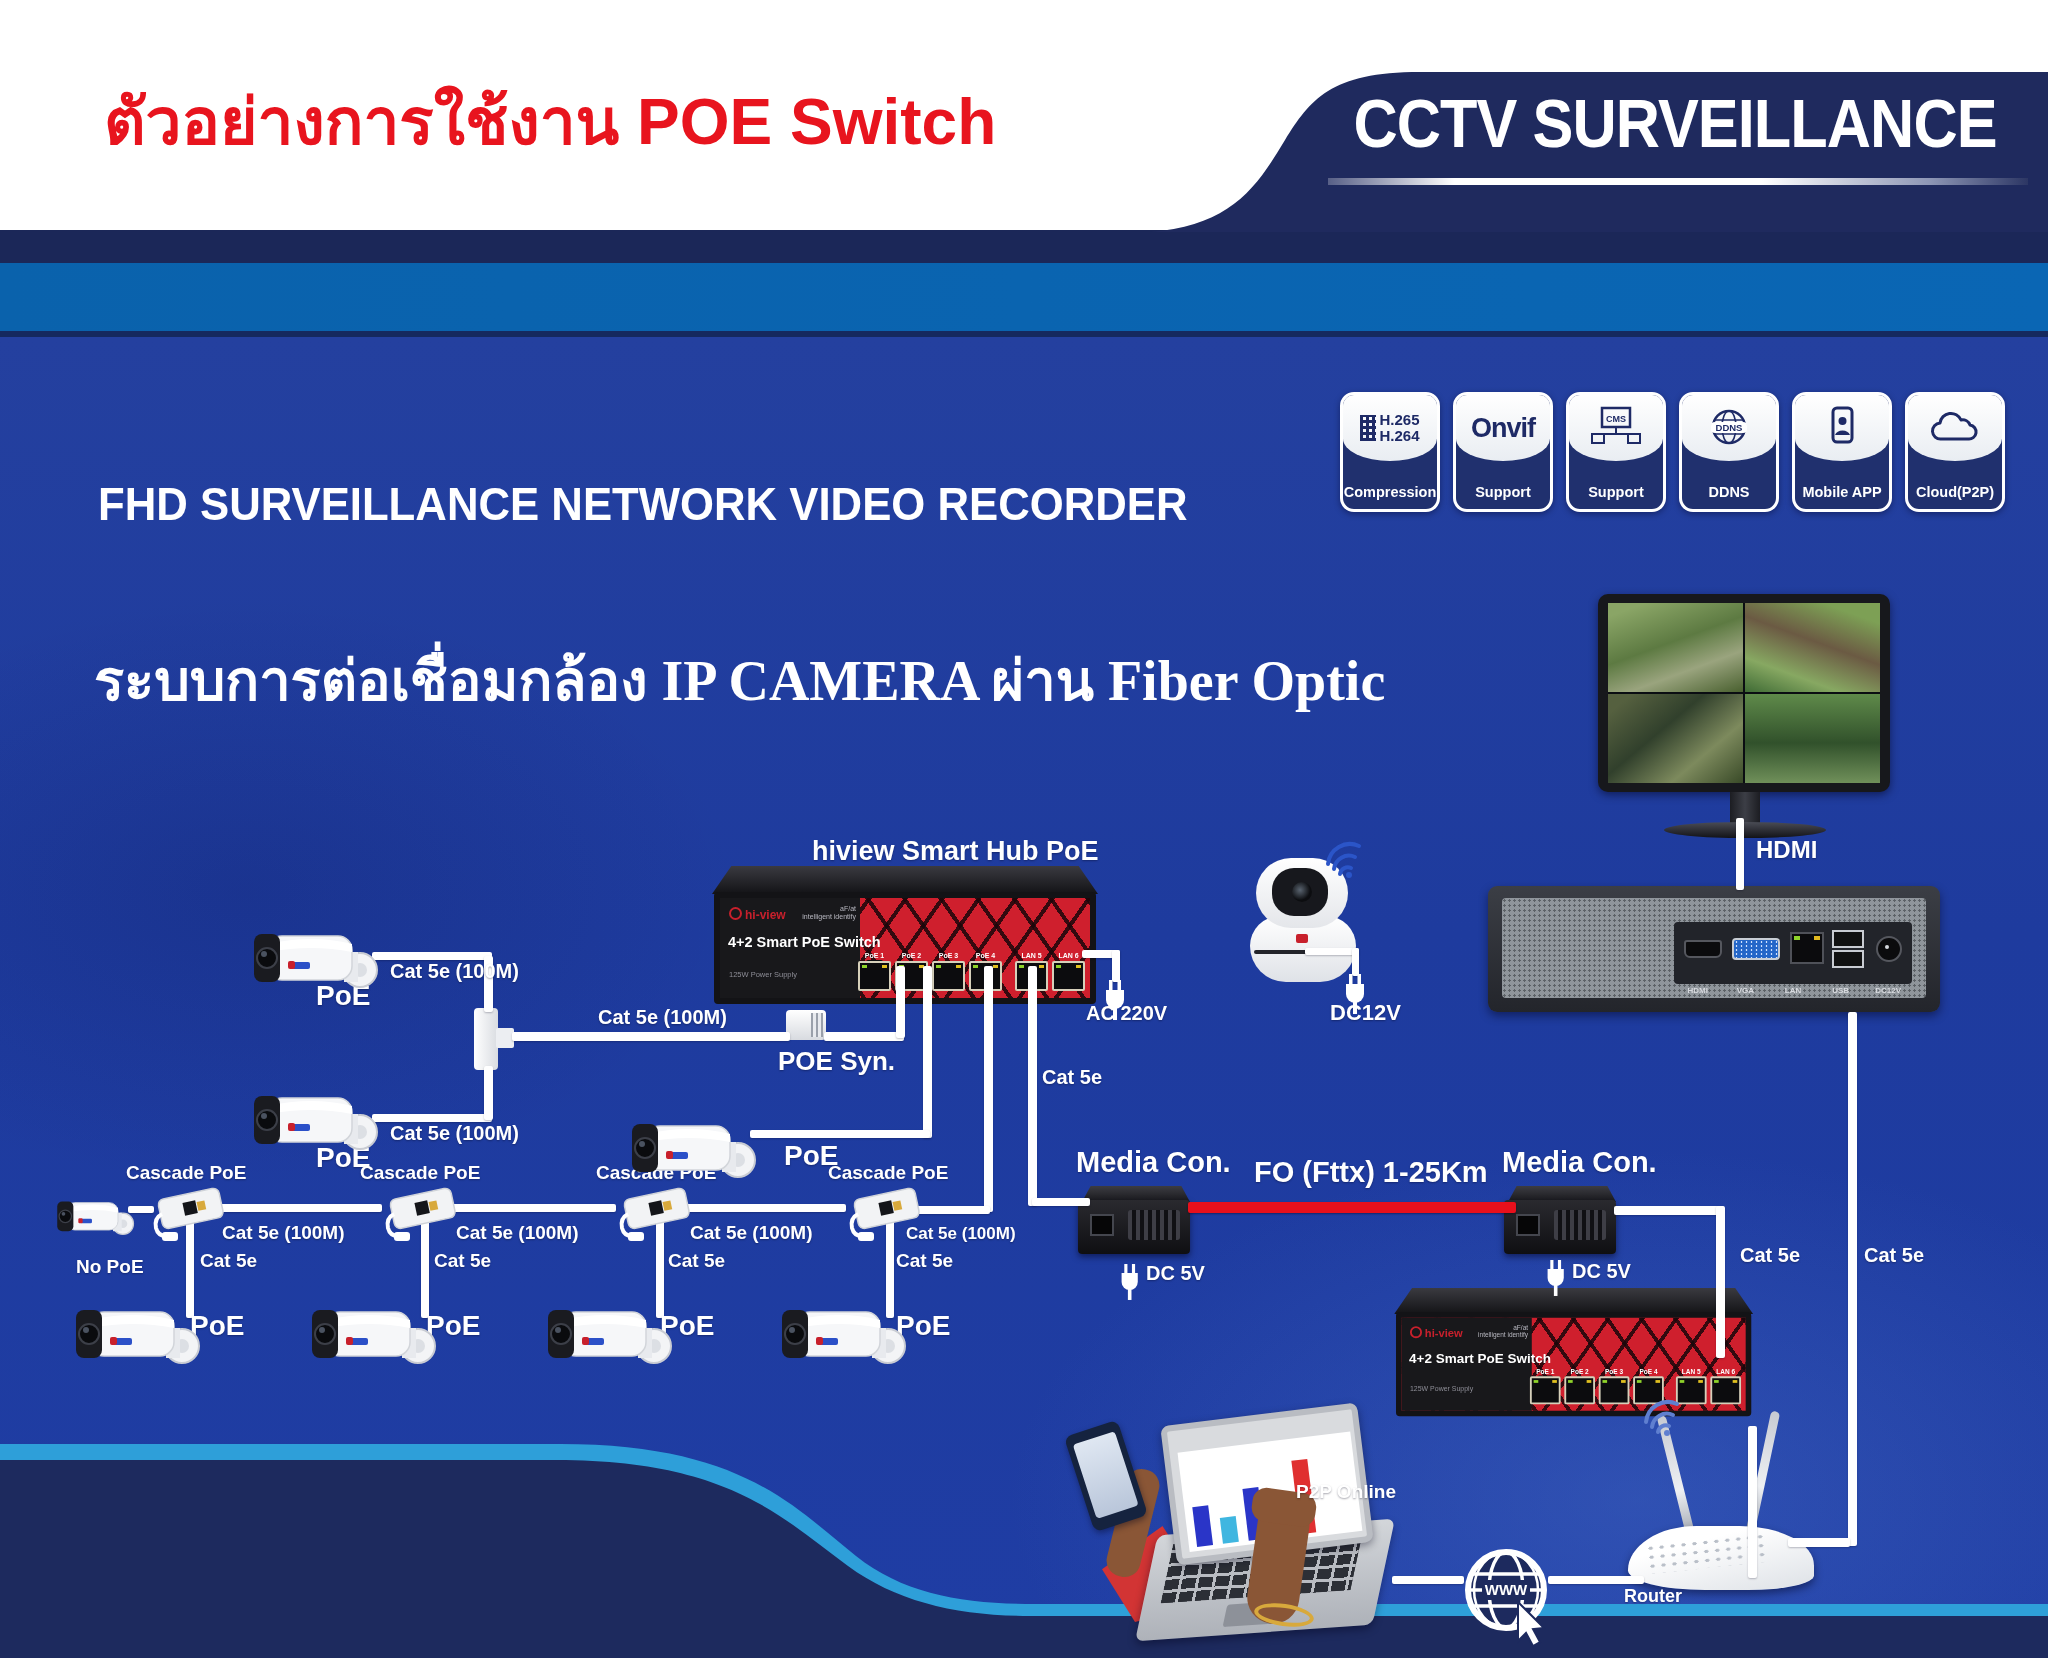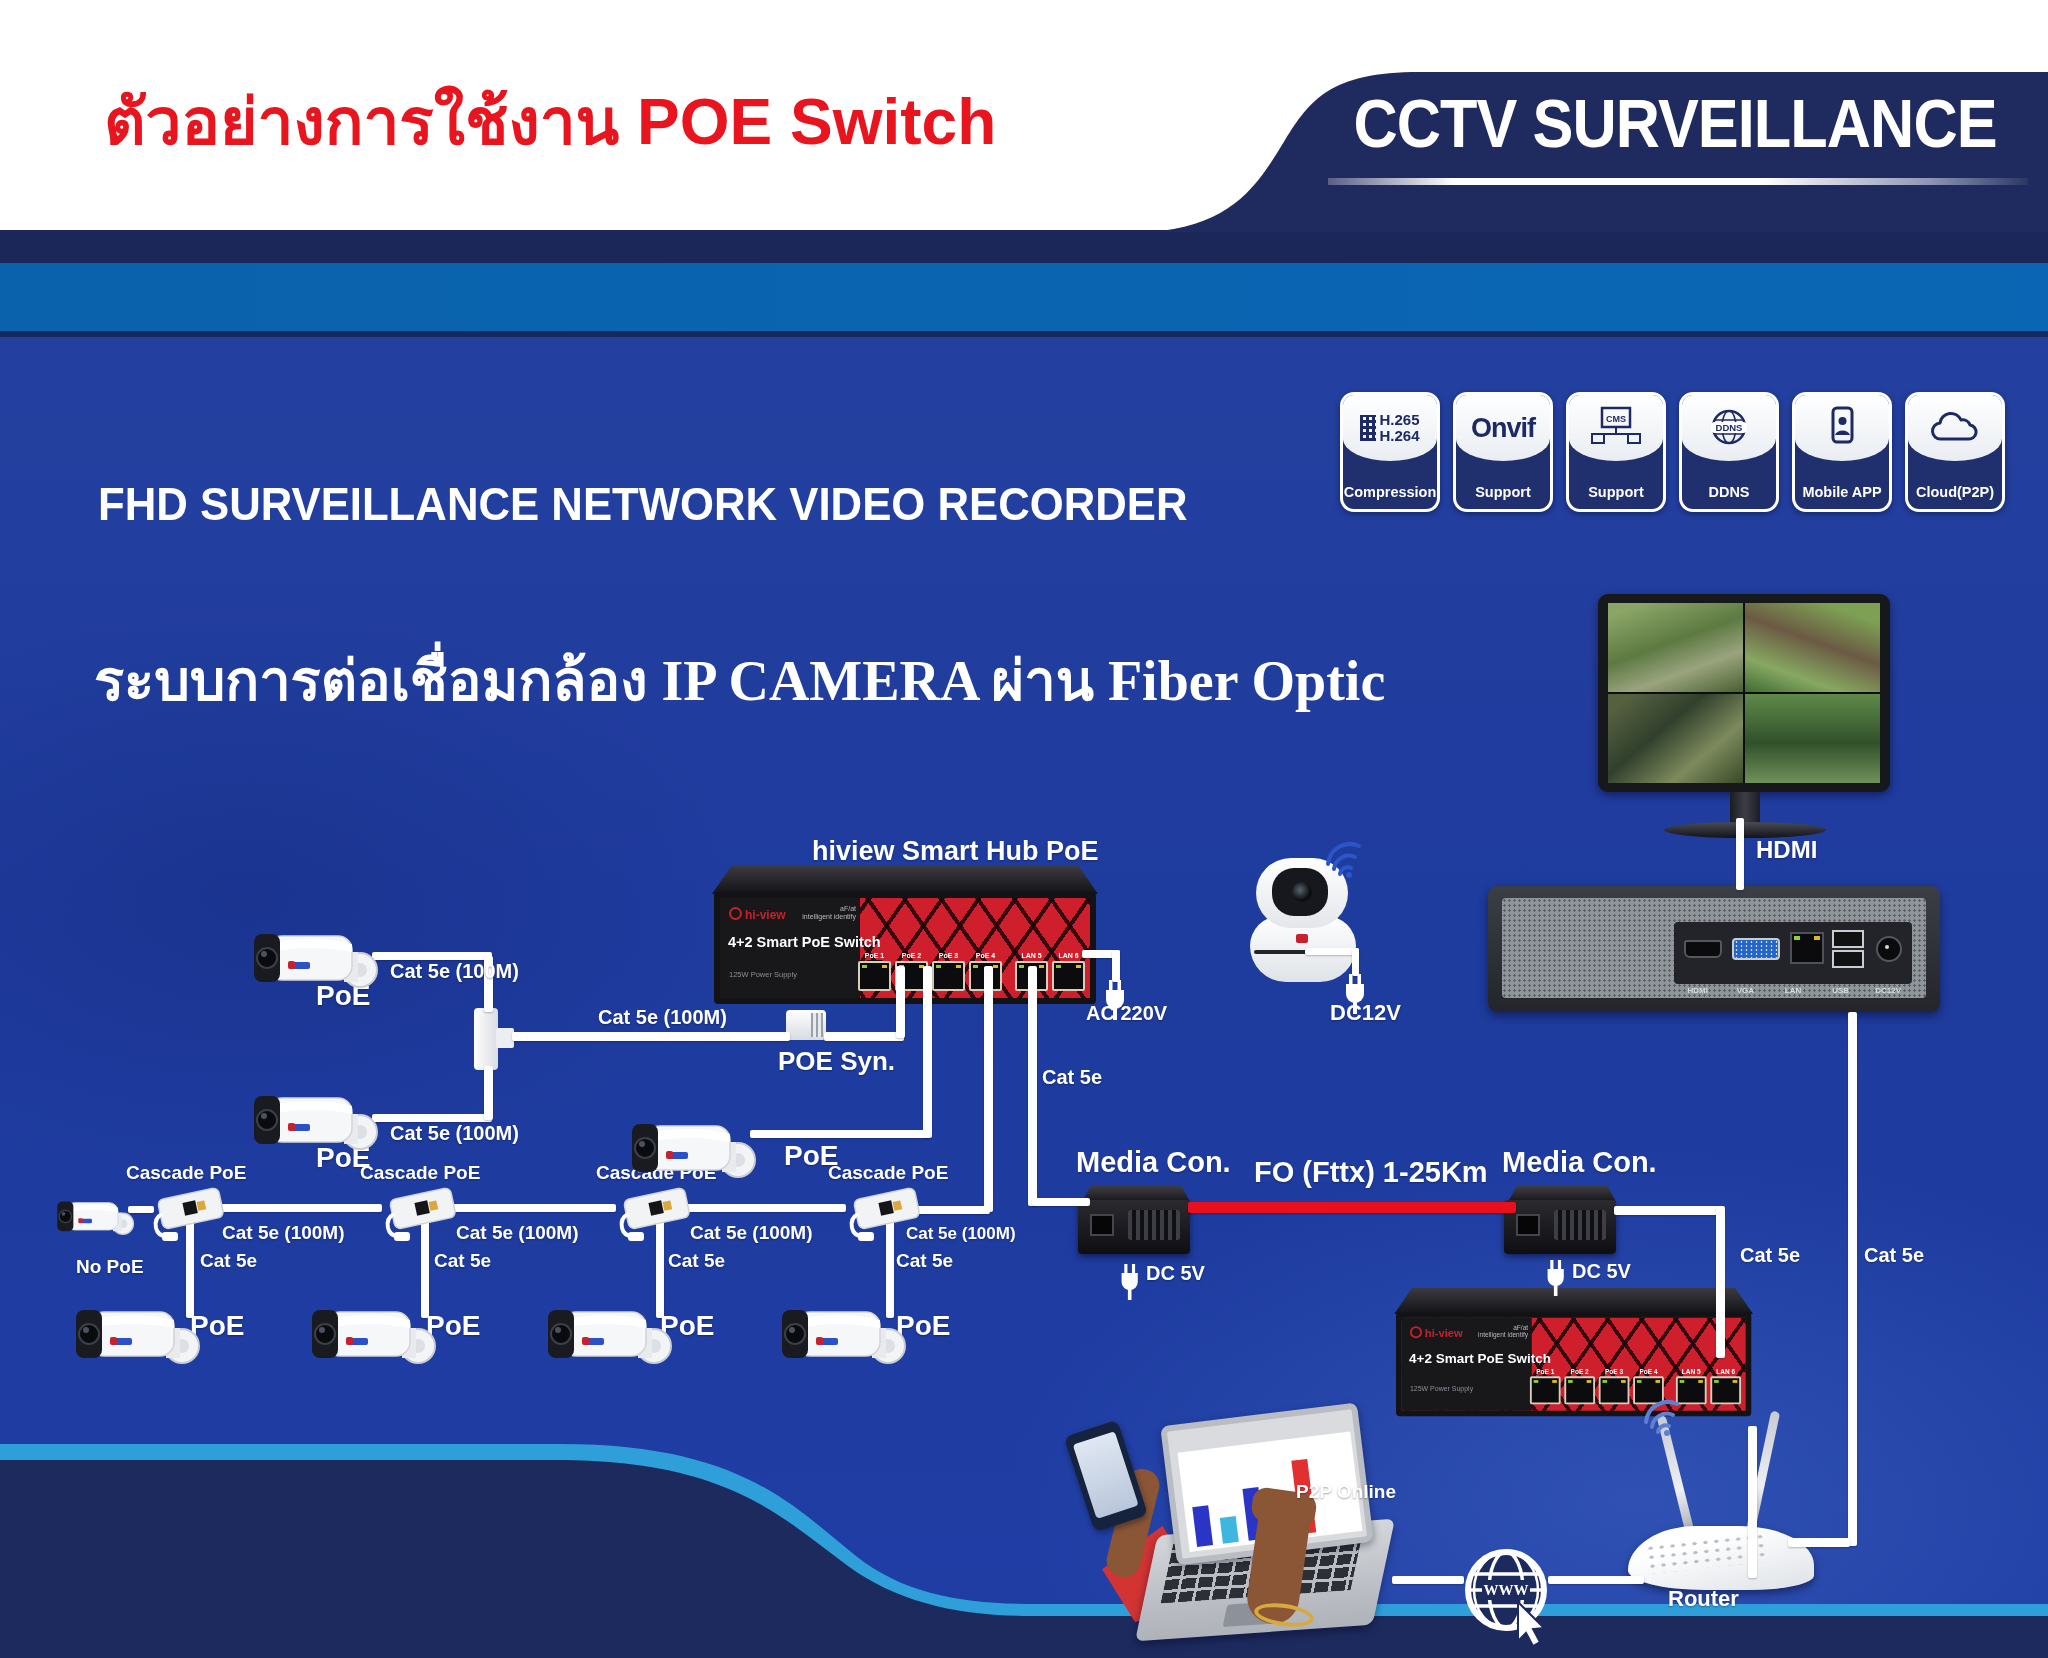--- a/index.html
+++ b/index.html
@@ -147,21 +147,21 @@
   .lap-body{position:absolute;left:106px;top:120px;width:238px;height:104px;background:linear-gradient(180deg,#d3d6da,#aeb2b9);
     border-radius:8px;transform:rotate(-4deg) skewX(-16deg);box-shadow:0 4px 8px rgba(0,0,25,.4);}
   .lap-keys{position:absolute;left:18px;top:10px;width:190px;height:58px;
     background:repeating-linear-gradient(90deg,#2c2f36 0 14px,#b9bcc2 14px 17px),repeating-linear-gradient(0deg,#2c2f36 0 10px,#b9bcc2 10px 13px);
     background-blend-mode:lighten;}
   .lap-pad{position:absolute;left:86px;top:74px;width:52px;height:22px;background:#8d9199;border-radius:3px;}
   .hand-r{position:absolute;left:212px;top:96px;width:52px;height:120px;background:#8a5636;border-radius:20px 20px 26px 26px;transform:rotate(8deg);}
   .hand-r::before{content:"";position:absolute;left:-8px;top:-14px;width:64px;height:34px;background:#8a5636;border-radius:14px;}
   .bracelet{position:absolute;left:214px;top:196px;width:52px;height:14px;border:4px solid #d8a93c;border-radius:50%;transform:rotate(8deg);background:transparent;}
   
-  .globe{left:1456px;top:1542px;width:104px;height:110px;color:#fff;font-family:Liberation Serif, serif;}
+  .globe{left:1456px;top:1542px;width:104px;height:110px;color:#fff;}
   
   .splitter{left:474px;top:1008px;width:42px;height:62px;}
   .split-bar{position:absolute;left:0;top:0;width:24px;height:62px;background:linear-gradient(90deg,#ffffff,#d9dce1);border-radius:4px;}
   .split-stub{position:absolute;left:22px;top:20px;width:18px;height:20px;background:#eceef2;border-radius:2px;}
   .coupler{left:786px;top:1010px;width:40px;height:30px;background:linear-gradient(180deg,#ffffff,#d8dbe0);border-radius:4px;}
   .coupler::after{content:"";position:absolute;right:3px;top:3px;bottom:3px;width:12px;
     background:repeating-linear-gradient(90deg,#9aa0aa 0 2px,#e8eaee 2px 5px);}
   .cam-wrap{position:absolute;}
   .cam-wrap svg{display:block;width:100%;height:auto;}
   .inj-wrap{position:absolute;width:84px;height:66px;}
@@ -572,21 +572,21 @@
       <div class="lbl" style="left: 1042px; top: 1066px; font-size: 20px;">Cat 5e</div>
       <div class="lbl" style="left: 1076px; top: 1146px; font-size: 29px;">Media Con.</div>
       <div class="lbl" style="left: 1146px; top: 1262px; font-size: 20px;">DC  5V</div>
       <div class="lbl" style="left: 1254px; top: 1156px; font-size: 29px;">FO (Fttx) 1-25Km</div>
       <div class="lbl" style="left: 1502px; top: 1146px; font-size: 29px;">Media Con.</div>
       <div class="lbl" style="left: 1572px; top: 1260px; font-size: 20px;">DC  5V</div>
       <div class="lbl" style="left: 1740px; top: 1244px; font-size: 20px;">Cat 5e</div>
       <div class="lbl" style="left: 1864px; top: 1244px; font-size: 20px;">Cat 5e</div>
       <div class="lbl" style="left: 1756px; top: 836px; font-size: 24px;">HDMI</div>
       <div class="lbl" style="left: 1296px; top: 1481px; font-size: 19px;">P2P Online</div>
-      <div class="lbl" style="left: 1668px; top: 1586px; font-size: 22px;">Router</div>
+      <div class="lbl" style="left: 1624px; top: 1586px; font-size: 18px;">Router</div>
       <div class="cam-wrap" style="left: 252px; top: 922px; width: 130px;">
         <svg viewBox="0 0 130 92">
           <use href="#cam-symbol"></use>
         </svg>
       </div>
       <div class="cam-wrap" style="left: 252px; top: 1084px; width: 130px;">
         <svg viewBox="0 0 130 92">
           <use href="#cam-symbol"></use>
         </svg>
       </div>

